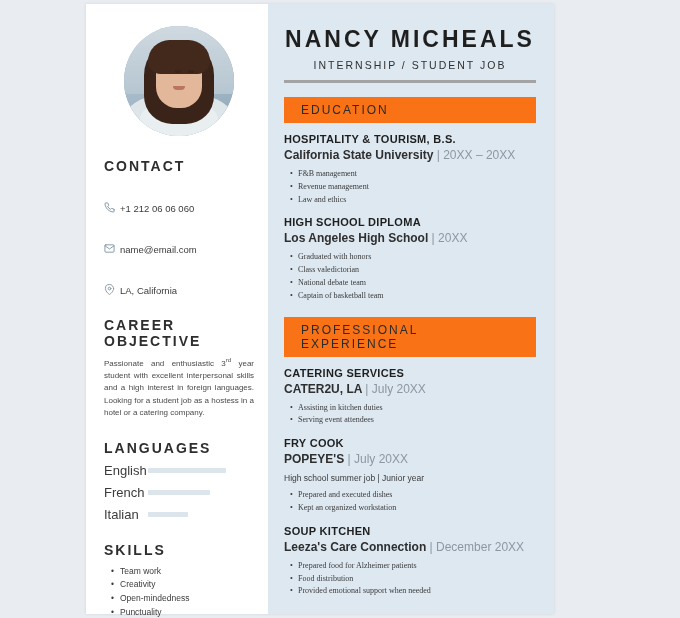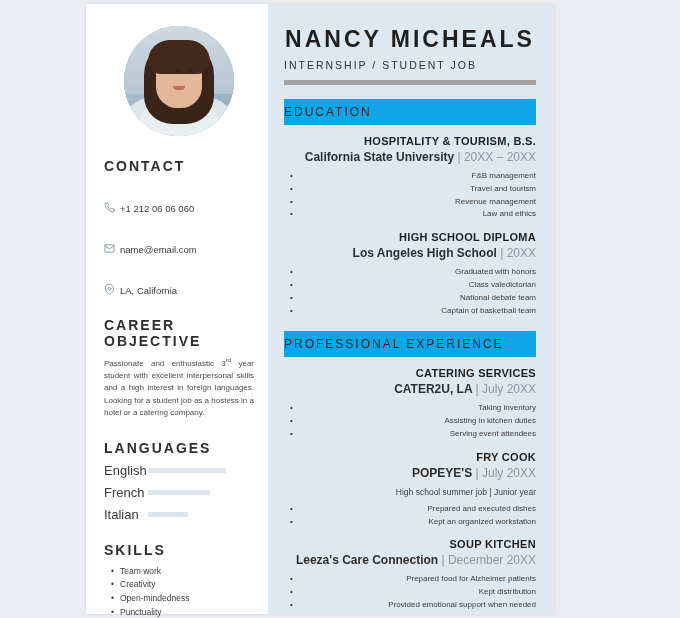--- a/index.html
+++ b/index.html
@@ -190,38 +190,39 @@
     letter-spacing: 3px;
     font-weight: bold;
     color: #1f1f1f;
     margin: 4px 0 0 0;
     text-align: center;
   }
   #job-title {
     font-size: 10.5px;
     letter-spacing: 2px;
     color: #2f2f2f;
+    text-align: center;
     margin: 6px 0 0 0;
     padding-bottom: 9px;
-    border-bottom: 5px solid #a3a3a3;
+    border-bottom: 3px solid #a3a3a3;
   }
 
   .band {
-    background: #0ea5e9;
+    background: #f97316;
     margin-top: 14px;
-    padding: 6px 0;
+    padding: 6px 17px;
   }
   .band-label {
     font-size: 12px;
     letter-spacing: 2px;
     color: #2b2b2b;
     font-weight: normal;
   }
 
-  .entry { margin-top: 10px; text-align: right; }
+  .entry { margin-top: 10px; }
   .entry-title {
     font-size: 11px;
     font-weight: bold;
     color: #1f1f1f;
     letter-spacing: 0.3px;
   }
   .entry-sub {
     font-size: 12px;
     color: #2f2f2f;
     margin-top: 3px;
@@ -233,20 +234,21 @@
   }
   .entry-note {
     font-size: 8.5px;
     color: #3b3b3b;
     margin-top: 7px;
   }
   ul.r-list {
     margin: 6px 0 0 0;
     padding-left: 14px;
     list-style: none;
+    font-family: Liberation Serif, serif;
   }
   ul.r-list li {
     font-size: 8px;
     color: #3b3b3b;
     line-height: 1.6;
     position: relative;
   }
   ul.r-list li:before {
     content: "•";
     position: absolute;
@@ -376,21 +378,20 @@
     </div>
 
     <div class="entry">
       <div class="entry-title">HOSPITALITY &amp; TOURISM, B.S.</div>
       <div class="entry-sub">
         <span>California State University</span>
         <span class="meta">| 20XX – 20XX</span>
       </div>
       <ul class="r-list">
         <li>F&amp;B management</li>
-        <li>Travel and tourism</li>
         <li>Revenue management</li>
         <li>Law and ethics</li>
       </ul>
     </div>
 
     <div class="entry">
       <div class="entry-title">HIGH SCHOOL DIPLOMA</div>
       <div class="entry-sub">
         <span>Los Angeles High School</span>
         <span class="meta">| 20XX</span>
@@ -407,21 +408,20 @@
       <div class="band-label">PROFESSIONAL EXPERIENCE</div>
     </div>
 
     <div class="entry">
       <div class="entry-title">CATERING SERVICES</div>
       <div class="entry-sub">
         <span>CATER2U, LA</span>
         <span class="meta">| July 20XX</span>
       </div>
       <ul class="r-list">
-        <li>Taking inventory</li>
         <li>Assisting in kitchen duties</li>
         <li>Serving event attendees</li>
       </ul>
     </div>
 
     <div class="entry">
       <div class="entry-title">FRY COOK</div>
       <div class="entry-sub">
         <span>POPEYE'S</span>
         <span class="meta">| July 20XX</span>
@@ -435,19 +435,19 @@
 
 
     <div class="entry">
       <div class="entry-title">SOUP KITCHEN</div>
       <div class="entry-sub">
         <span>Leeza's Care Connection</span>
         <span class="meta">| December 20XX</span>
       </div>
       <ul class="r-list">
         <li>Prepared food for Alzheimer patients</li>
-        <li>Kept distribution</li>
+        <li>Food distribution</li>
         <li>Provided emotional support when needed</li>
       </ul>
     </div>
 
   </div>
 </div>
 
 </body></html>

